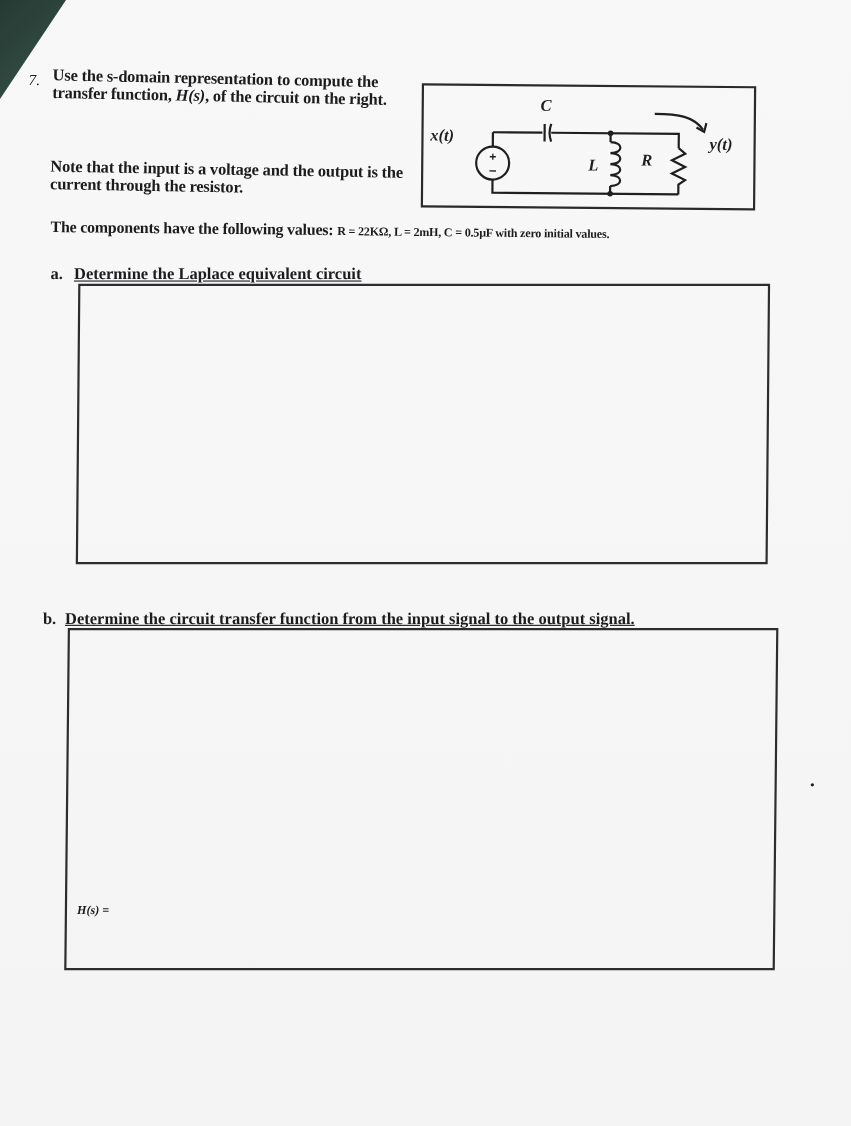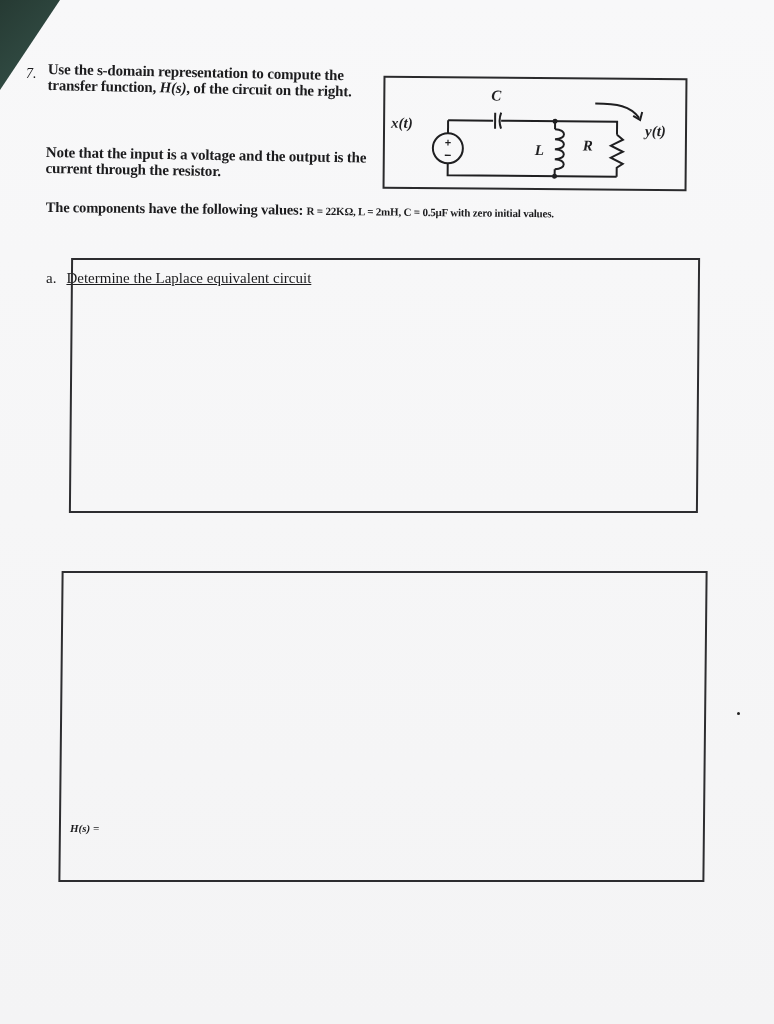--- a/index.html
+++ b/index.html
@@ -34,21 +34,21 @@
     .p3 .vals { font-size: 11px; }
     i.math { font-style: italic; }
 
     .circuit-box {
       left: 383px; top: 77px; width: 304px; height: 113px;
       border: 2px solid #2a2a2c;
       transform: rotate(0.5deg);
     }
     .circuit-box svg { position: absolute; left: 0; top: 0; }
 
-    .label-a { left: 46px; top: 242px; font-size: 15px; font-weight: normal; margin-top: 28px; }
+    .label-a { left: 46px; top: 242px; font-size: 15px; font-weight: bold; }
     .label-a .u, .label-b .u { text-decoration: underline; }
     .label-a .u { margin-left: 10px; }
     .label-b { left: 39px; top: 555px; font-size: 15px; font-weight: bold; }
     .label-b .u { margin-left: 8px; }
 
     .answer-box {
       border: 2px solid #2d2d30;
       background: transparent;
     }
     .box-a { left: 70px; top: 258px; width: 629px; height: 255px; transform: skewX(-0.5deg); }
@@ -111,17 +111,20 @@
       <text x="198" y="71" font-family="Liberation Serif, serif" font-size="15" font-weight="bold" font-style="italic" fill="#1f1f21">R</text>
       <text x="260" y="56" font-family="Liberation Serif, serif" font-size="15" font-weight="bold" font-style="italic" fill="#1f1f21">y(t)</text>
     </svg>
   </div>
 
   <div class="abs label-a">
     <span>a.</span><span class="u">Determine the Laplace equivalent circuit</span>
   </div>
   <div class="abs answer-box box-a"></div>
 
+  <div class="abs label-b">
+    <span>b.</span><span class="u">Determine the circuit transfer function from the input signal to the output signal.</span>
+  </div>
   <div class="abs answer-box box-b"></div>
   <div class="abs hs-label"><i class="math">H(s) =</i></div>
 
   <div class="abs speck"></div>
 </div>
 
 </body></html>

